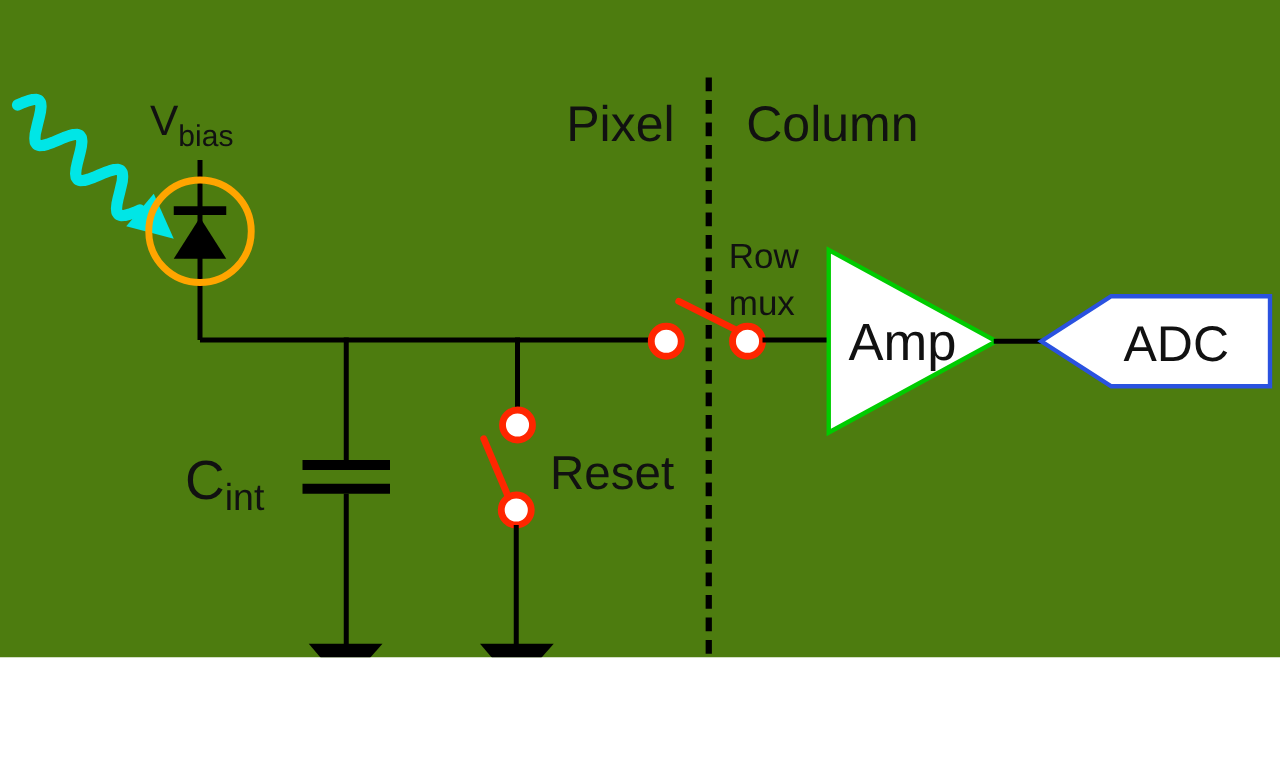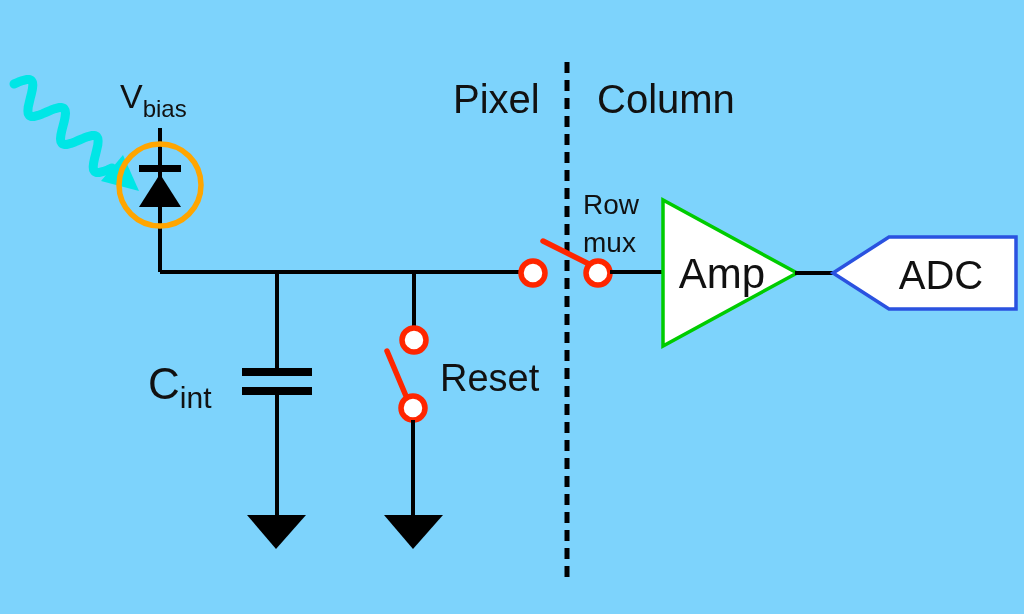--- a/index.html
+++ b/index.html
@@ -1,18 +1,18 @@
 <!DOCTYPE html>
 <html><head>
 <meta charset="utf-8">
 <style>
   html, body { margin: 0; padding: 0; background: #ffffff; }
   .stage {
-    width: 1024px; height: 614px; position: relative;
-    font-family: "Liberation Sans", sans-serif; background: #7dd3fc; overflow: hidden;
+    width: 1024px; height: 526px; position: relative;
+    font-family: "Liberation Sans", sans-serif; background: #4d7c0f; overflow: hidden;
   }
   svg text { fill: #111111; }
   .wire { stroke: #000000; stroke-width: 4; fill: none; }
   .black-fill { fill: #000000; stroke: none; }
   .switch-part { stroke-width: 5.5; fill: #ffffff; stroke-linecap: round; }
   .lever { stroke-width: 5.5; fill: none; stroke-linecap: round; }
   .outline-shape { stroke-width: 3.5; fill: #ffffff; stroke-linejoin: miter; }
   .divider { stroke: #000000; stroke-width: 5; stroke-dasharray: 11 7; fill: none; }
   .squiggle { fill: none; stroke-width: 9; stroke-linecap: round; stroke-linejoin: round; }
 </style>

